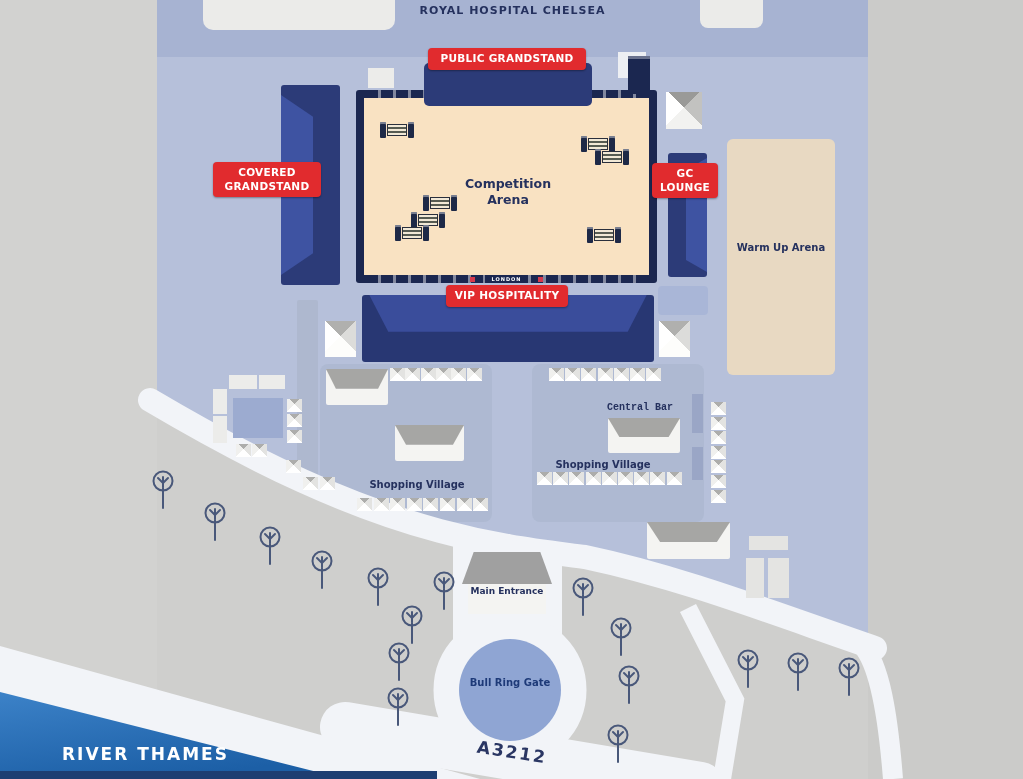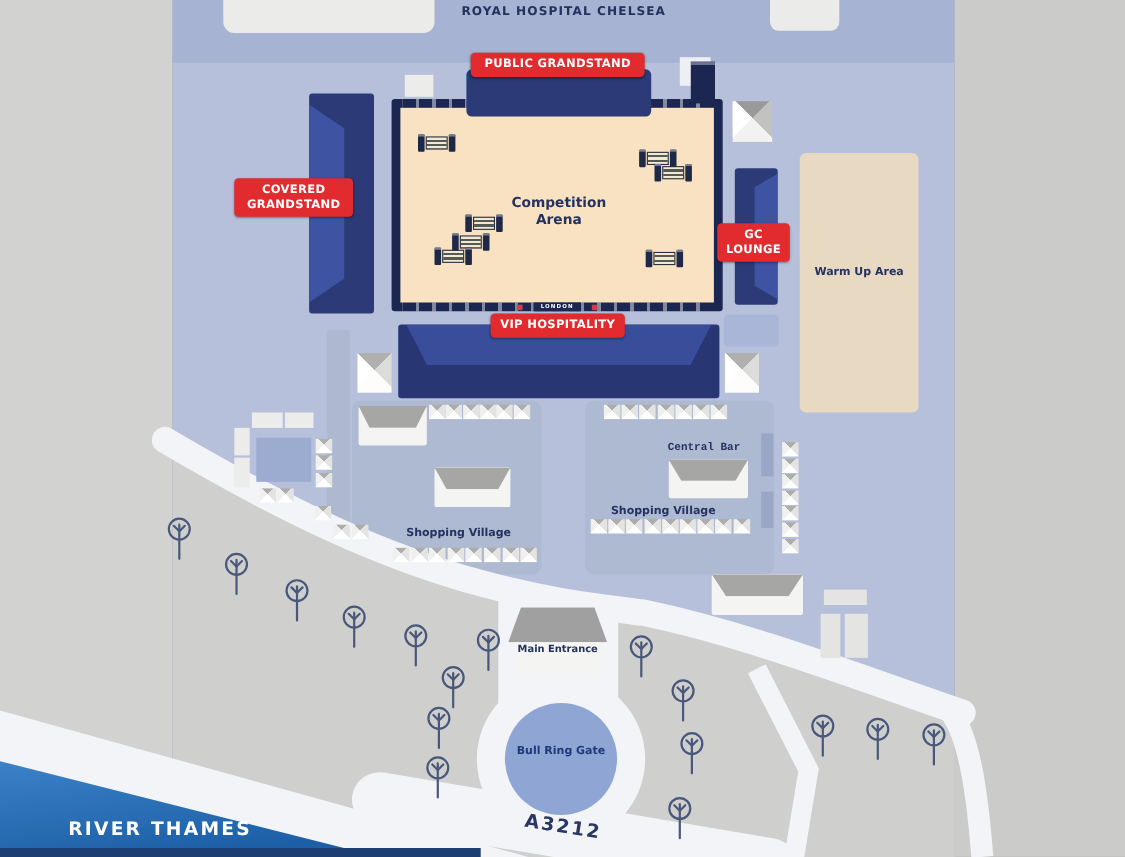--- a/index.html
+++ b/index.html
@@ -204,21 +204,21 @@
   <div class="abs stand gc-gs">
     <div class="bevel r"></div>
   </div>
   <div class="abs blue-rect"></div>
 
   <div class="abs vip">
     <div class="vip-roof"></div>
   </div>
 
   <div class="abs warmup">
-    <div class="warmup-label">Warm Up Area</div>
+    <div class="warmup-label">Warm Up Arena</div>
   </div>
 
 
   <div class="abs marquee" style="left:326px;top:369px;width:62px;height:36px;">
       <div class="roof"></div>
     </div>
   <div class="abs marquee" style="left:395px;top:425px;width:69px;height:36px;">
       <div class="roof"></div>
     </div>
   <div class="abs marquee" style="left:608px;top:418px;width:72px;height:35px;">
@@ -440,21 +440,21 @@
             <circle cx="13" cy="13" r="9.5"></circle>
             <line x1="13" y1="19" x2="13" y2="9"></line>
             <line x1="13" y1="15" x2="8" y2="10"></line>
             <line x1="13" y1="15" x2="18" y2="10"></line>
           </g>
         </svg></div>
     </div>
 
   <div class="pill" style="left:428px;top:48px;width:146px;">PUBLIC GRANDSTAND</div>
   <div class="pill" style="left:213px;top:162px;width:96px;">COVERED GRANDSTAND</div>
-  <div class="pill" style="left:652px;top:163px;width:54px;margin-top:40px;">GC LOUNGE</div>
+  <div class="pill" style="left:652px;top:163px;width:54px;">GC LOUNGE</div>
   <div class="pill" style="left:446px;top:285px;width:110px;">VIP HOSPITALITY</div>
 
   <div class="navy-label arena-title">Competition Arena</div>
   <div class="navy-label central-bar">Central Bar</div>
   <div class="navy-label sv-left">Shopping Village</div>
   <div class="navy-label sv-right">Shopping Village</div>
   <div class="navy-label bullring-label">Bull Ring Gate</div>
   <div class="navy-label a3212">A3212</div>
   <div class="river-label">RIVER THAMES</div>
 

